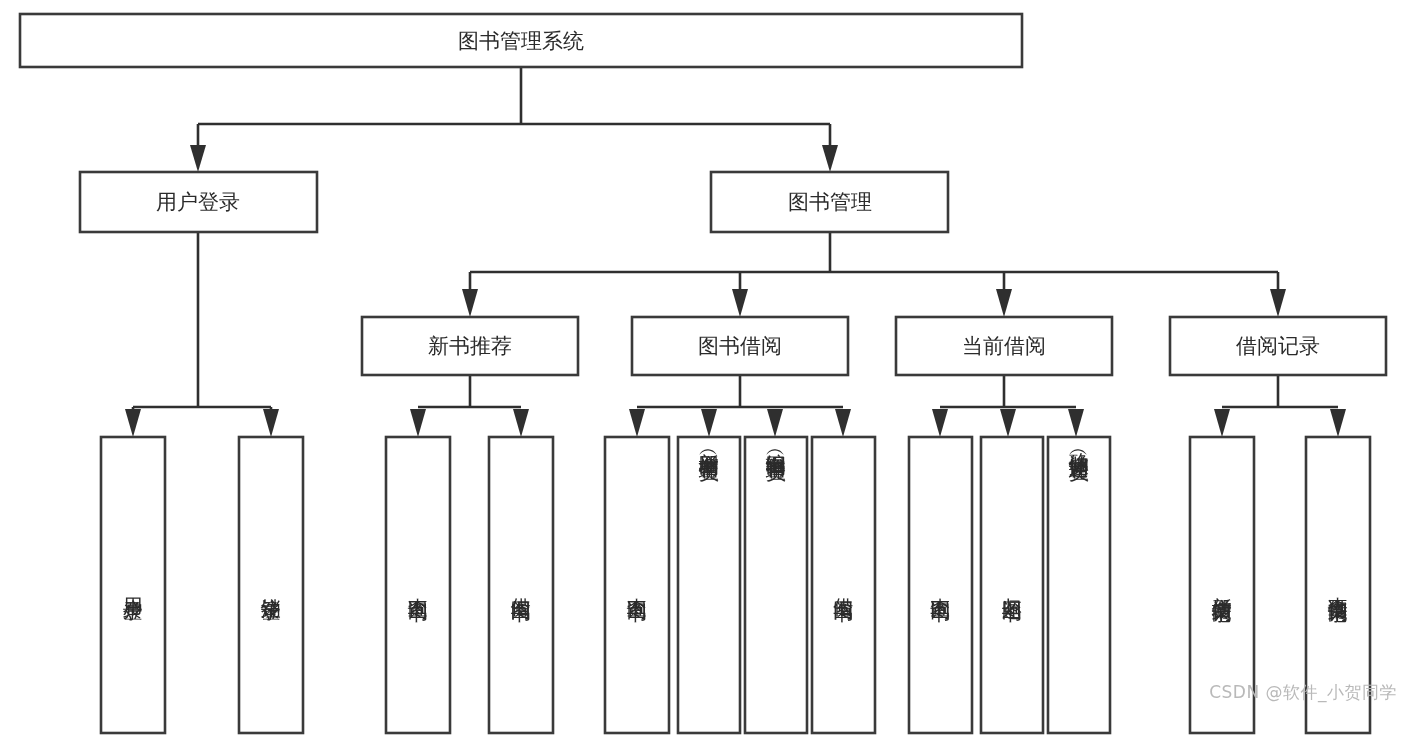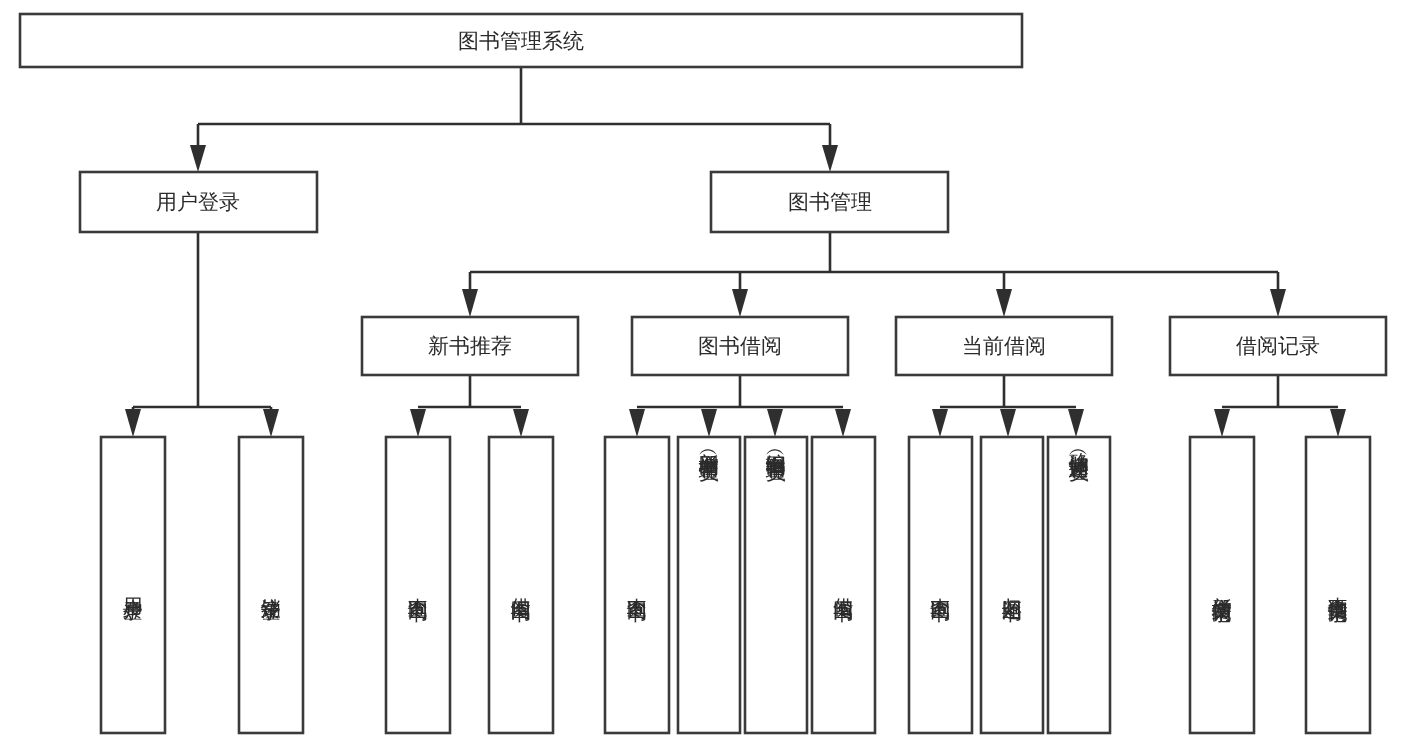--- a/index.html
+++ b/index.html
@@ -241,14 +241,15 @@
     <span class="vlabel">确认归还（管理员）</span>
   </div>
 
   <div class="vlabel-wrap" style="left:1190px; top:437px; width:64px; height:296px;">
     <span class="vlabel">新增借阅记录</span>
   </div>
   <div class="vlabel-wrap" style="left:1306px; top:437px; width:64px; height:296px;">
     <span class="vlabel">查询借阅记录</span>
   </div>
 
+  <div class="watermark">CSDN @软件_小贺同学</div>
 
 </div>
 
 </body></html>

